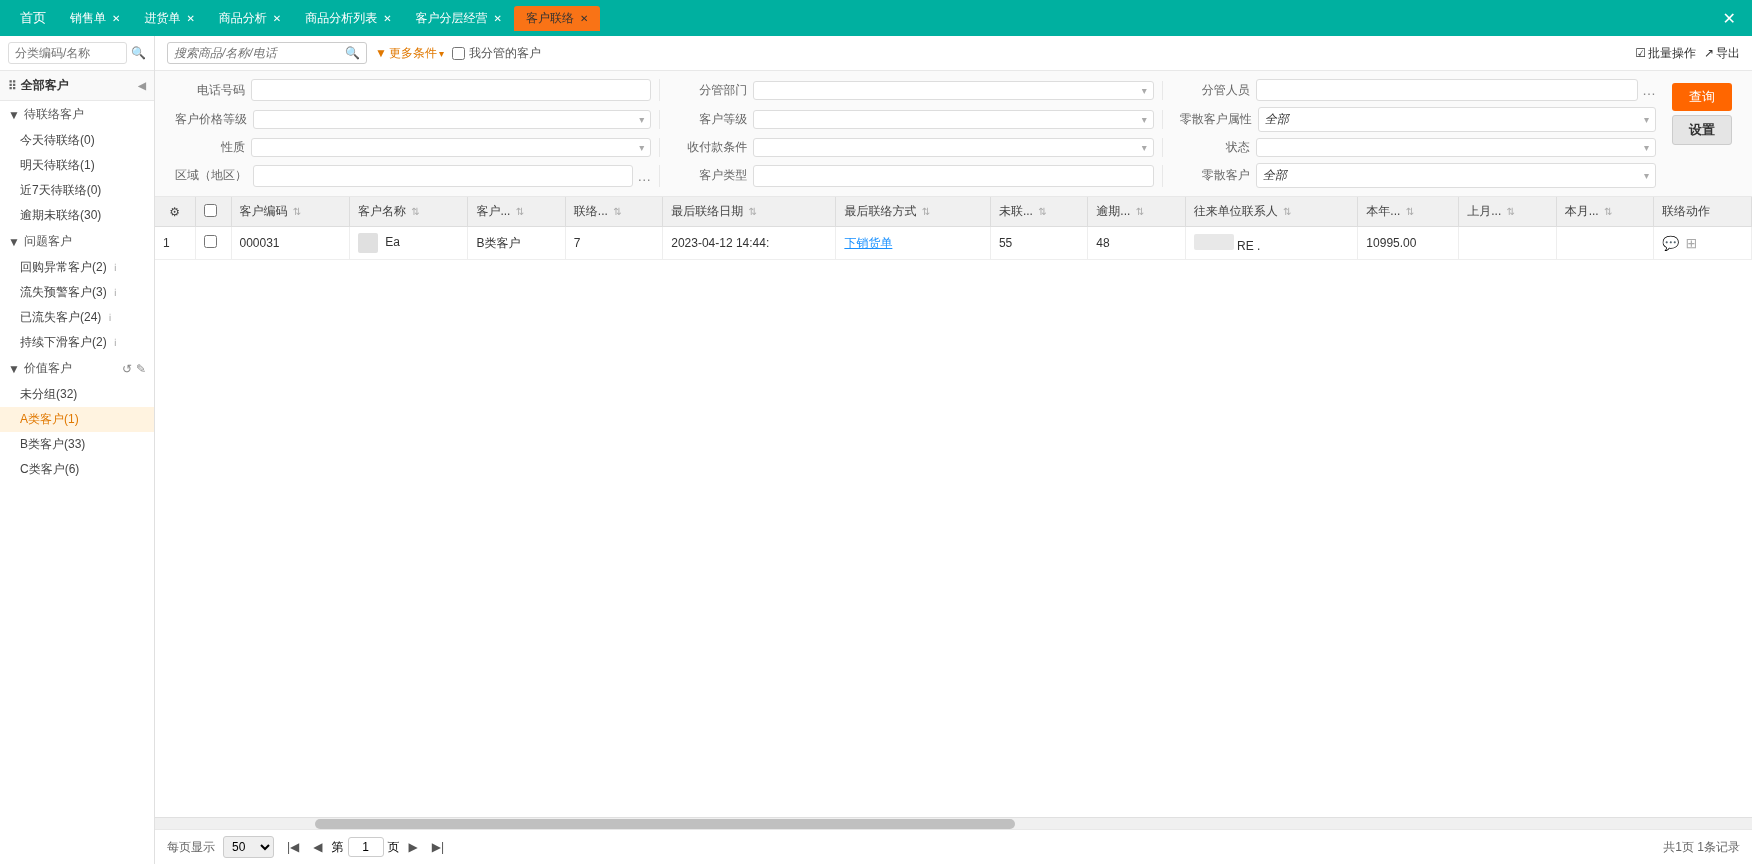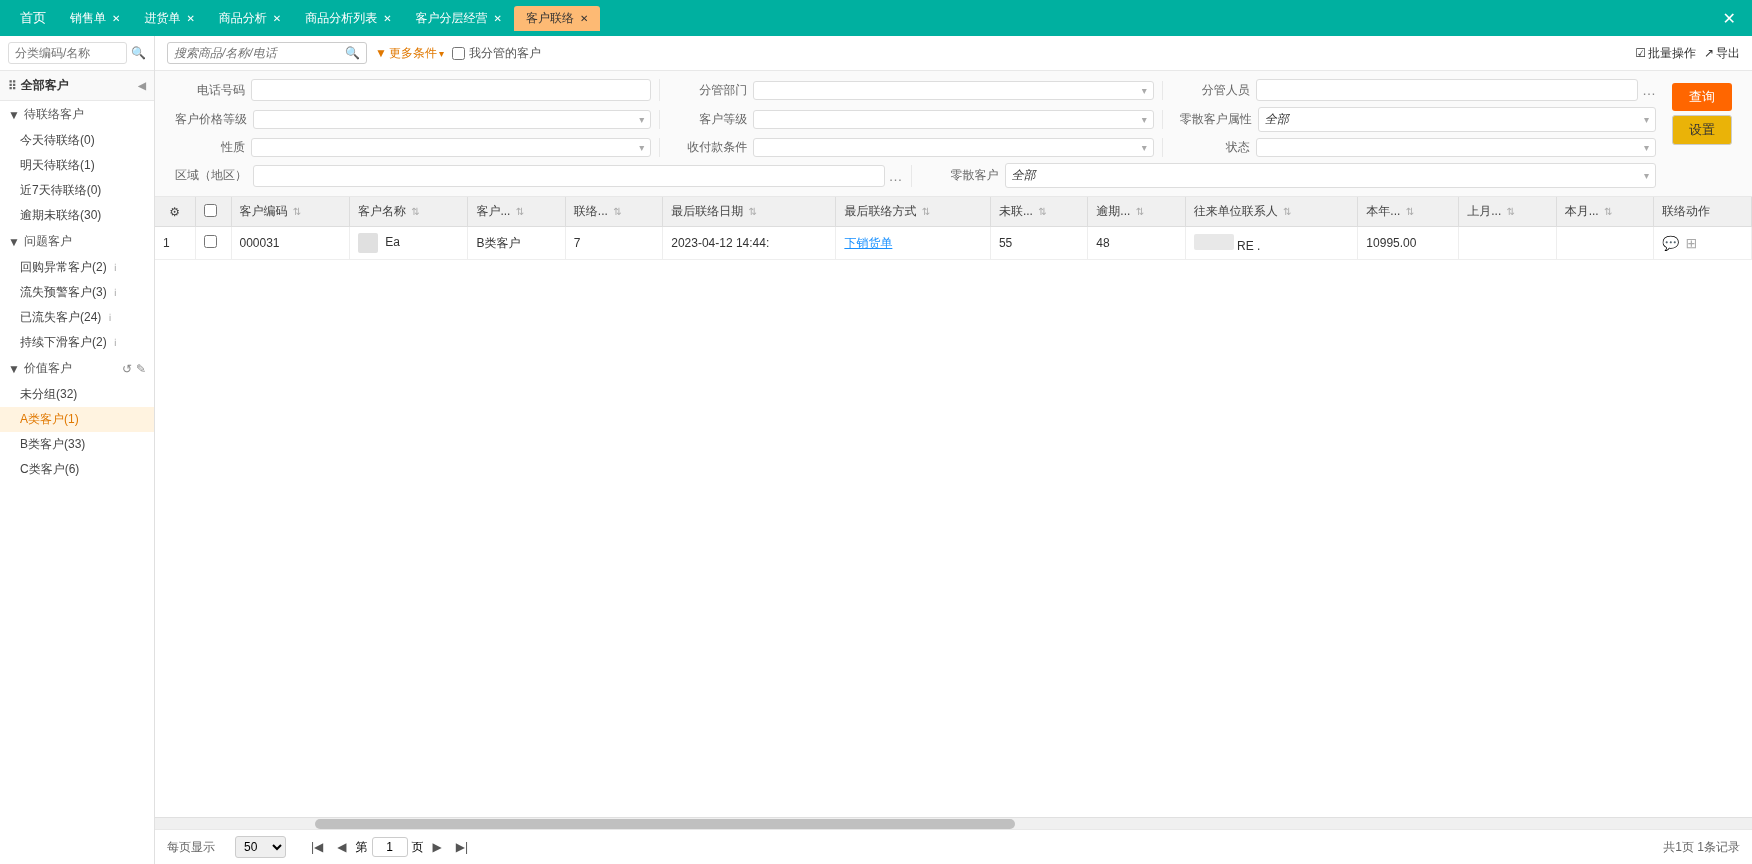--- a/index.html
+++ b/index.html
@@ -16,21 +16,21 @@
     .nav-tab {
       display: flex; align-items: center;
       padding: 4px 12px;
       color: #fff;
       cursor: pointer;
       border-radius: 3px 3px 0 0;
       font-size: 13px;
       white-space: nowrap;
     }
     .nav-tab.active {
-      background: #fdba74;
+      background: #f97316;
       color: #333;
     }
     .nav-tab .close-btn {
       margin-left: 6px;
       font-size: 10px;
       cursor: pointer;
     }
     .nav-home {
       color: #fff;
       padding: 4px 12px;
@@ -255,28 +255,29 @@
       background: #f60;
       color: #fff;
       border: none;
       border-radius: 3px;
       padding: 5px 4px;
       font-size: 13px;
       cursor: pointer;
       white-space: nowrap;
     }
     .btn-settings {
-      background: #eab308;
+      background: #e5e5e5;
       color: #333;
       border: 1px solid #ccc;
       border-radius: 3px;
       padding: 5px 16px;
       font-size: 13px;
       cursor: pointer;
       white-space: nowrap;
+      font-weight: bold;
     }
     .btn-area {
       display: flex;
       flex-direction: column;
       gap: 4px;
       padding: 4px 8px;
     }
 
     
     .table-area {
@@ -312,21 +313,21 @@
     }
     td.link { color: #1890ff; cursor: pointer; text-decoration: underline; }
 
     
     .pagination-bar {
       display: flex;
       align-items: center;
       padding: 6px 12px;
       border-top: 1px solid #e8e8e8;
       background: #fff;
-      gap: 20px;
+      gap: 8px;
     }
     .pagination-bar .per-page-label { color: #666; }
     .pagination-bar select {
       border: 1px solid #ccc;
       border-radius: 3px;
       padding: 2px 4px;
       font-size: 12px;
     }
     .pagination-bar .page-nav { display: flex; align-items: center; gap: 4px; }
     .page-btn { cursor: pointer; color: #555; padding: 2px 5px; }
@@ -551,20 +552,24 @@
                 <span class="arrow">▾</span>
               </div>
             </div>
           </div>
 
           <div class="adv-filter-row">
             <div class="filter-cell">
               <span class="filter-label">区域（地区）</span>
               <input class="filter-input" type="text" style="flex: 1 1 0%;">
               <span class="filter-dots">…</span>
+            </div>
+            <div class="filter-cell">
+              <span class="filter-label">客户类型</span>
+              <input class="filter-input" type="text" style="flex: 1 1 0%;">
             </div>
             <div class="filter-cell">
               <span class="filter-label">零散客户</span>
               <div class="filter-select">
                 <span class="val">全部</span>
                 <span class="arrow">▾</span>
               </div>
             </div>
           </div>
         </div>

